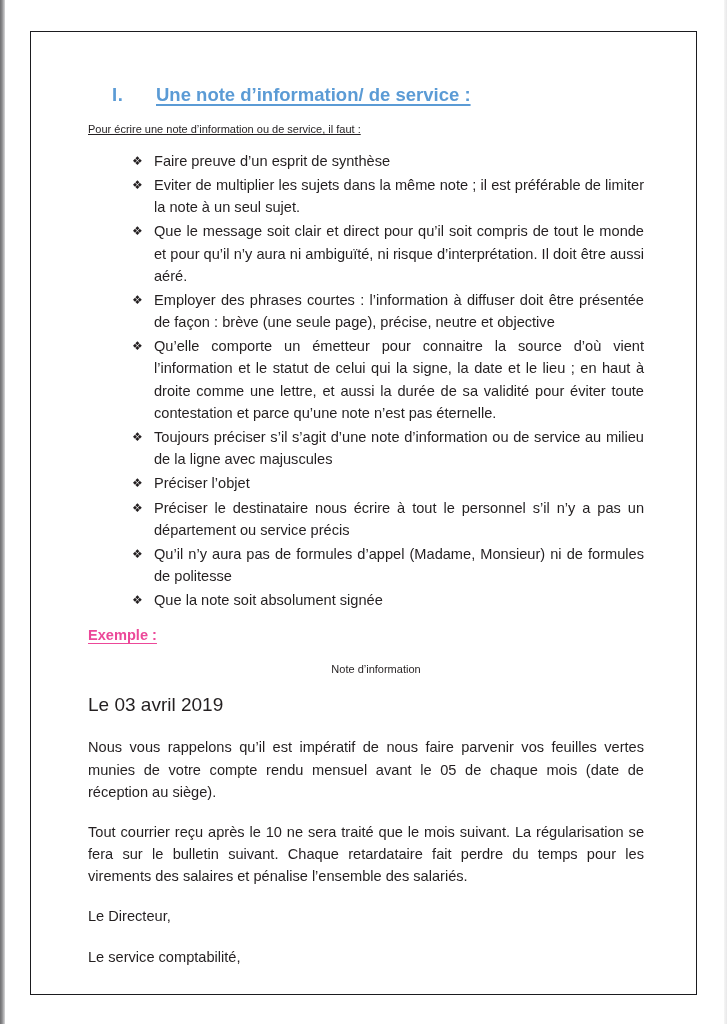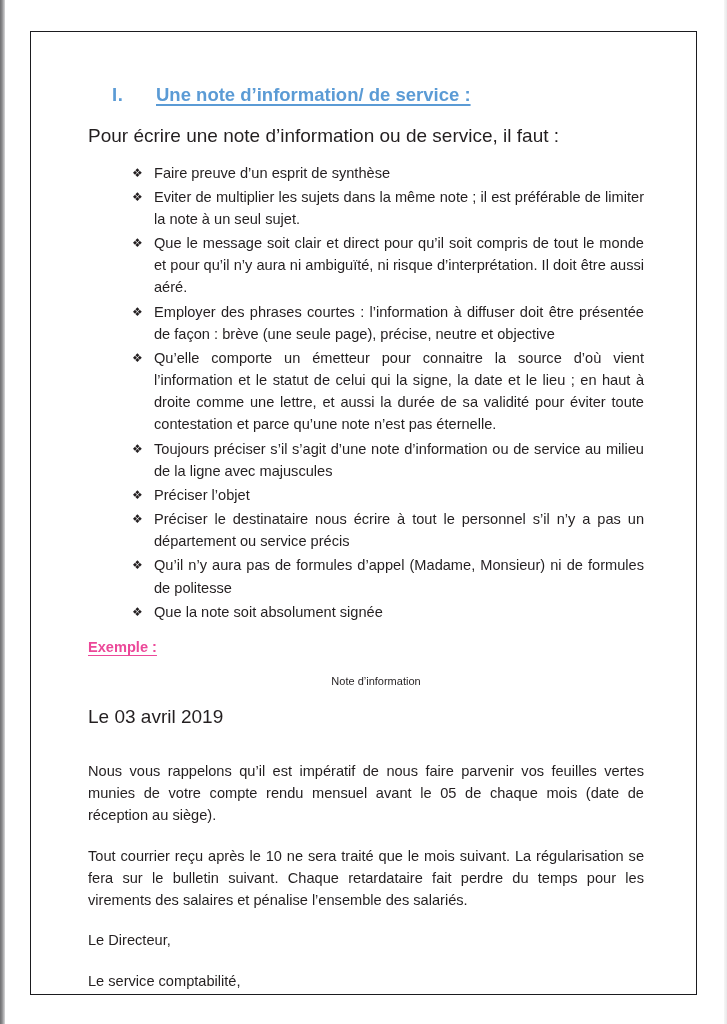--- a/index.html
+++ b/index.html
@@ -66,23 +66,24 @@
   }
   .heading .htext {
     text-decoration: underline;
     text-underline-offset: 3px;
     text-decoration-thickness: 1.5px;
     white-space: nowrap;
   }
 
   
   .intro {
-    font-size: 19px;
+    font-size: 11px;
     margin: 0 0 12px 0;
     line-height: 1.45;
+    text-decoration: underline;
   }
 
   ul.bullets {
     list-style: none;
     margin: 0;
     padding: 0 0 0 44px;
   }
   ul.bullets li {
     position: relative;
     font-size: 14.6px;
@@ -127,21 +128,21 @@
     margin: 19px 0 0 0;
     padding-right: 6px;
   }
 
   .para {
     font-size: 14.6px;
     line-height: 1.52;
     text-align: justify;
     margin: 18px 0 0 0;
   }
-  .para.first { margin-top: 32px; }
+  .para.first { margin-top: 20px; }
 
   .signature {
     font-size: 14.6px;
     line-height: 1.5;
     margin: 19px 0 0 0;
   }
 </style>
 </head>
 <body>
 

